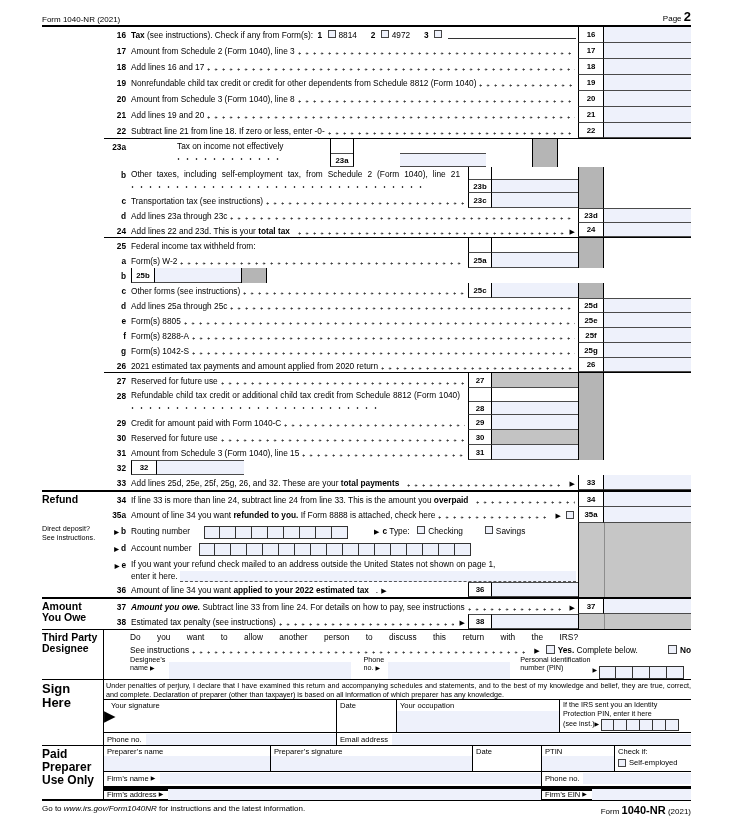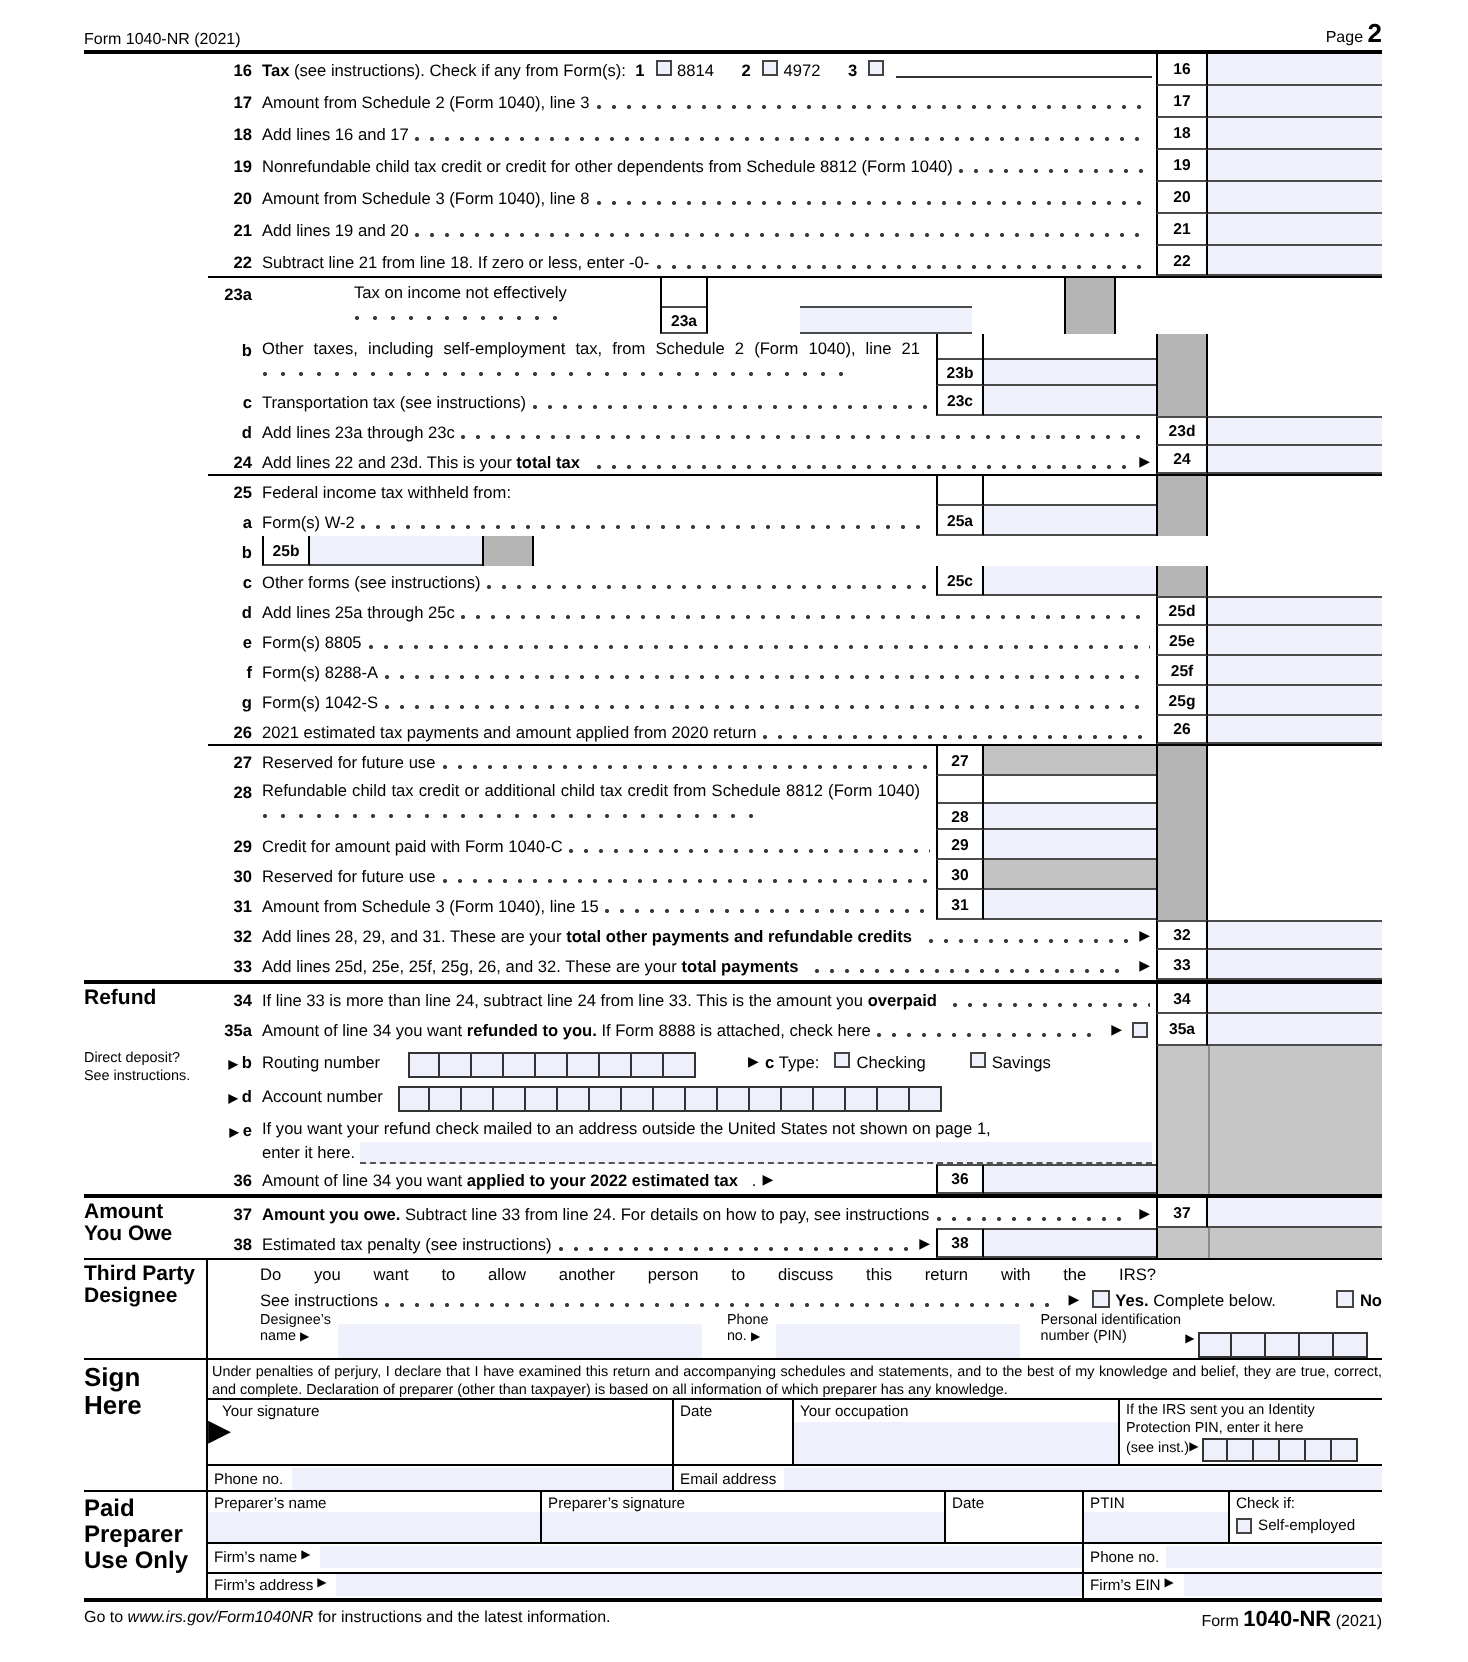--- a/index.html
+++ b/index.html
@@ -94,21 +94,21 @@
   .ippin-txt{font-size:7.2px;line-height:8.8px}
   .ippin-row{display:flex;align-items:center;margin-top:0px}
   .contact-row{display:flex;border-top:1px solid #000;height:13px;font-size:7.6px}
   .crow-cell{display:flex;align-items:center;padding-left:3px}
   .crow-cell .fieldbar{height:11px;align-self:center}
   
   .pp-row1{display:flex;height:26px;border-bottom:1px solid #000}
   .pp-cell{position:relative;padding:1px 0 0 3px}
   .pp-fill{position:absolute;left:0;right:0;bottom:0;top:10px;background:var(--field)}
   .pp-row{display:flex;height:13.5px;font-size:7.6px}
-  .pp-row + .pp-row{border-top:1px solid #000000}
+  .pp-row + .pp-row{border-top:5px solid #000000}
   .selfemp{display:flex;align-items:center;font-size:7.6px;margin-top:2px}
   
   .footer{display:flex;justify-content:space-between;border-top:2px solid #000;
           padding-top:3px;font-size:8px;align-items:flex-start}
   .f-right b{font-size:11px}
 </style>
 </head>
 <body>
 
 <div class="sheet">
@@ -435,27 +435,20 @@
             </div>
             <div class="c-ilab">
               <span class="tx" style="font-weight: bold;">31</span>
             </div>
             <div class="c-iamt"></div>
             <div class="c-strip"></div>
             <div class="c-rwhite"></div>
           </div>
           <div class="frow" style="height: 15px;">
             <div class="c-num"><span class="tx" style="font-weight: bold;">32</span></div>
-            <div class="c-desc">
-              <span class="tx">Add lines 28, 29, and 31. These are your </span>
-              <span class="tx" style="font-weight: bold;">total other payments and refundable credits</span>
-              <span class="tx">  </span>
-              <span class="dots"></span>
-              <span class="arw">▶</span>
-            </div>
             <div class="c-rlab boxtop">
               <span class="tx" style="font-weight: bold;">32</span>
             </div>
             <div class="c-ramt boxtop"></div>
           </div>
           <div class="frow" style="height: 15px;">
             <div class="c-num"><span class="tx" style="font-weight: bold;">33</span></div>
             <div class="c-desc">
               <span class="tx">Add lines 25d, 25e, 25f, 25g, 26, and 32. These are your </span>
               <span class="tx" style="font-weight: bold;">total payments</span>
@@ -584,21 +577,21 @@
 
     <div class="section bt2">
       <div class="sec-label">
         <div class="sec-title">Amount</div>
         <div class="sec-title">You Owe</div>
       </div>
       <div class="sec-rows" id="rows-owe">
           <div class="frow" style="height: 15px;">
             <div class="c-num"><span class="tx" style="font-weight: bold;">37</span></div>
             <div class="c-desc">
-              <span class="tx" style="font-weight: bold;">Amount you owe.</span>
+              <span class="tx" style="font-weight: bold; font-style: italic;">Amount you owe.</span>
               <span class="tx"> Subtract line 33 from line 24. For details on how to pay, see instructions</span>
               <span class="dots"></span>
               <span class="arw">▶</span>
             </div>
             <div class="c-rlab">
               <span class="tx" style="font-weight: bold;">37</span>
             </div>
             <div class="c-ramt"></div>
           </div>
           <div class="frow" style="height: 15px; justify-content: center;">

